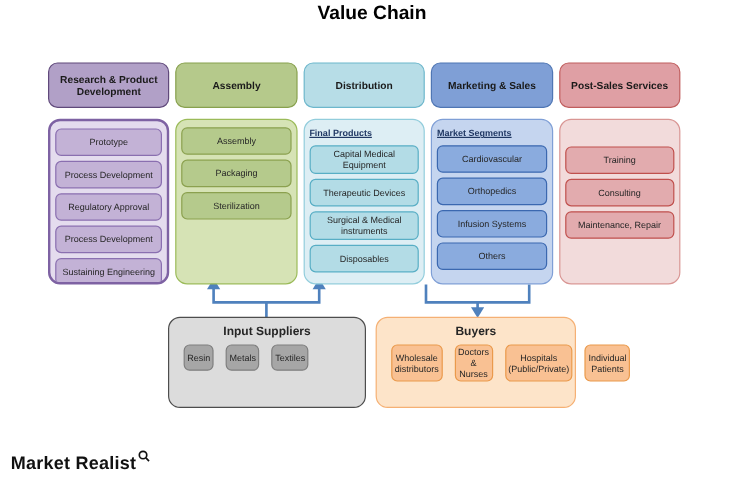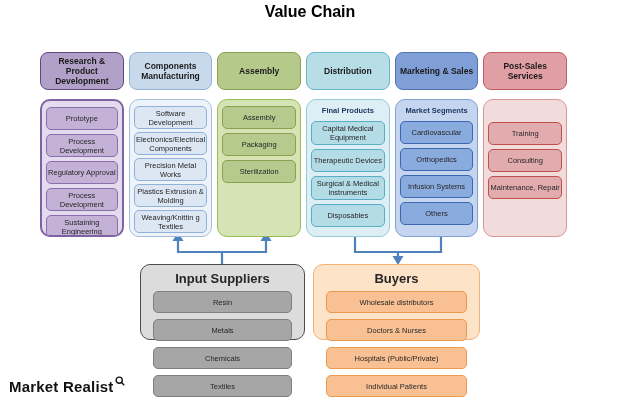--- a/index.html
+++ b/index.html
@@ -32,34 +32,34 @@
   .col[data-col="0"] .panel{border-width:2px;}
   .col[data-col="1"] .panel{gap:3px;}
   .col[data-col="5"] .panel{padding-top:22px;}
   .item{
     border-radius:5px;border:1px solid var(--ib);background:var(--if);
     min-height:17px;display:flex;align-items:center;justify-content:center;
     text-align:center;font-size:7.5px;line-height:1.2;padding:2px 1px;
     color:#262626;
   }
   .grp-label{
-    font-size:7.5px;font-weight:bold;color:#203864;text-align:center;
-    margin:0 0 2px;flex:0 0 auto;
+    font-size:7.5px;font-weight:bold;color:#203864;text-align:left;
+    margin:0 0 2px;flex:0 0 auto;text-decoration:underline;
   }
   
   .connectors{position:absolute;left:0;top:0;z-index:0;pointer-events:none;}
   
   .support{
     position:absolute;top:264px;height:76px;box-sizing:border-box;z-index:1;
     border-radius:10px;border:1.5px solid var(--pb);background:var(--pf);
   }
   .support-input{left:140px;width:165px;}
   .support-buyers{left:313px;width:167px;}
-  .support .ttl{font-size:13px;font-weight:bold;text-align:center;margin:6px 0 0;color:#262626;}
-  .cells{display:grid;grid-template-columns:1fr;gap:6px 10px;padding:5px 12px 0;}
+  .support .ttl{font-size:10px;font-weight:bold;text-align:center;margin:6px 0 0;color:#262626;}
+  .cells{display:grid;grid-template-columns:1fr 1fr 1fr 1fr;gap:6px 10px;padding:5px 12px 0;}
   .cell{
     background:var(--if);border:1px solid var(--ib);border-radius:5px;
     min-height:18px;display:flex;align-items:center;justify-content:center;
     text-align:center;font-size:7.5px;line-height:1.2;padding:1px 2px;color:#262626;
   }
   
   .brand{
     position:absolute;left:9px;top:378px;font-size:15px;font-weight:bold;
     color:#111;letter-spacing:0.2px;
   }
@@ -93,30 +93,20 @@
       <div class="hdr">Research &amp; Product Development</div>
       <div class="panel">
         <div class="item">Prototype</div>
         <div class="item">Process Development</div>
         <div class="item">Regulatory Approval</div>
         <div class="item">Process Development</div>
         <div class="item">Sustaining Engineering</div>
       </div>
     </div>
 
-    <div class="col" data-col="1" style="--hf: #c9d9ec; --hb: #95b3d7; --pf: #eef3fa; --pb: #a3bfdd; --if: #dde7f3; --ib: #8fb2d8;">
-      <div class="hdr">Components Manufacturing</div>
-      <div class="panel">
-        <div class="item">Software Development</div>
-        <div class="item">Electronics/Electrical Components</div>
-        <div class="item">Precision Metal Works</div>
-        <div class="item">Plastics Extrusion &amp; Molding</div>
-        <div class="item">Weaving/Knittin g Textiles</div>
-      </div>
-    </div>
 
     <div class="col" data-col="2" style="--hf: #b5c98b; --hb: #88a14e; --pf: #d6e3b5; --pb: #9bbb59; --if: #b5ca8c; --ib: #8ba14f;">
       <div class="hdr">Assembly</div>
       <div class="panel">
         <div class="item">Assembly</div>
         <div class="item">Packaging</div>
         <div class="item">Sterilization</div>
       </div>
     </div>
 
@@ -151,21 +141,20 @@
       </div>
     </div>
 
   </div>
 
   <div class="support support-input" style="--pf: #dcdcdc; --pb: #4d4d4d; --if: #a6a6a6; --ib: #7f7f7f;">
     <div class="ttl">Input Suppliers</div>
     <div class="cells">
       <div class="cell">Resin</div>
       <div class="cell">Metals</div>
-      <div class="cell">Chemicals</div>
       <div class="cell">Textiles</div>
     </div>
   </div>
 
   <div class="support support-buyers" style="--pf: #fde4c9; --pb: #f5b074; --if: #f9c193; --ib: #ea9a4c;">
     <div class="ttl">Buyers</div>
     <div class="cells">
       <div class="cell">Wholesale distributors</div>
       <div class="cell">Doctors &amp; Nurses</div>
       <div class="cell">Hospitals (Public/Private)</div>

